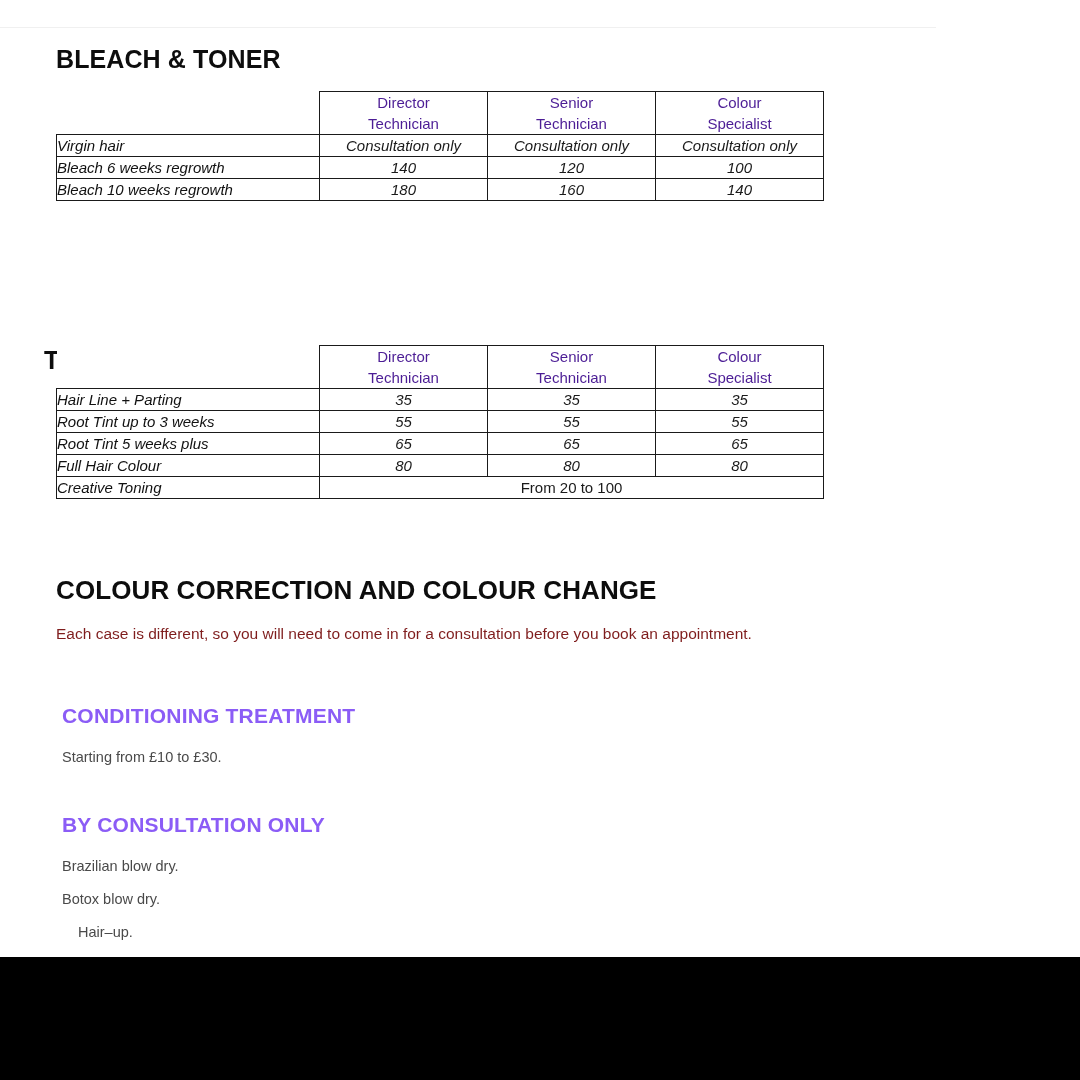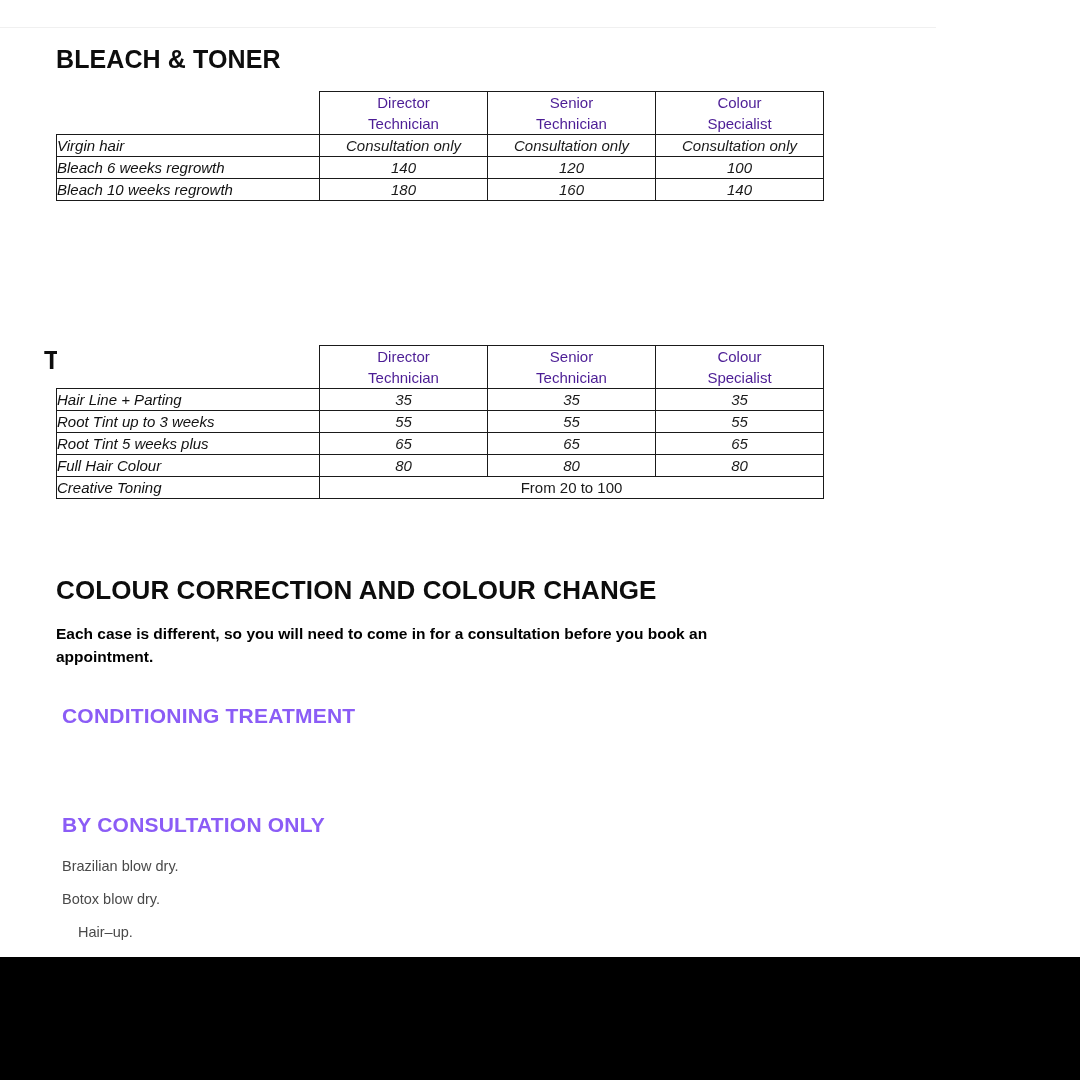--- a/index.html
+++ b/index.html
@@ -55,22 +55,21 @@
     color: #8b5cf6;
     white-space: nowrap;
     line-height: 1.1;
   }
 
   
   .para {
     position: absolute;
     font-size: 15.5px;
     line-height: 23px;
-    color: #000000;
-    font-weight: bold;
+    color: #7f1d1d;
   }
   .para-light {
     position: absolute;
     font-size: 14.5px;
     line-height: 22px;
     color: #4a4a4a;
   }
 
   
   .price-table {
@@ -249,20 +248,21 @@
       </tr>
     </tbody>
   </table>
 
   <div class="h-major" style="left:56px; top:576px; font-size:26px;">COLOUR CORRECTION AND COLOUR CHANGE</div>
 
   <div class="para" style="left:56px; top:622px; width:740px;">Each case is different, so you will need to come in for a consultation before you book an appointment.</div>
 
   <div class="h-minor" style="left:62px; top:704px;">CONDITIONING TREATMENT</div>
 
+  <div class="para-light" style="left:62px; top:746px; width:600px;">Starting from £10 to £30.</div>
 
   <div class="h-minor" style="left:62px; top:813px;">BY CONSULTATION ONLY</div>
 
   <div class="para-light" style="left:62px; top:855px;">Brazilian blow dry.</div>
 
   <div class="para-light" style="left:62px; top:888px;">Botox blow dry.</div>
 
   <div class="para-light" style="left:78px; top:921px;">Hair–up.</div>
 
 </div>

